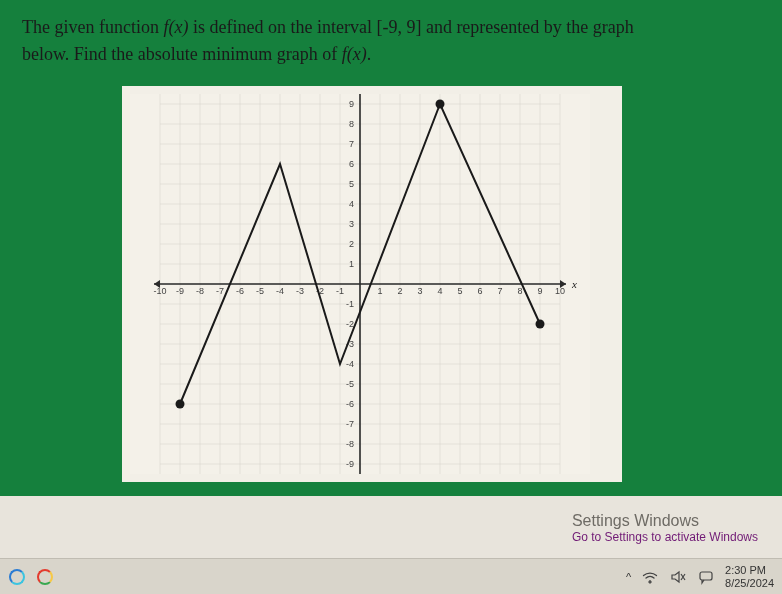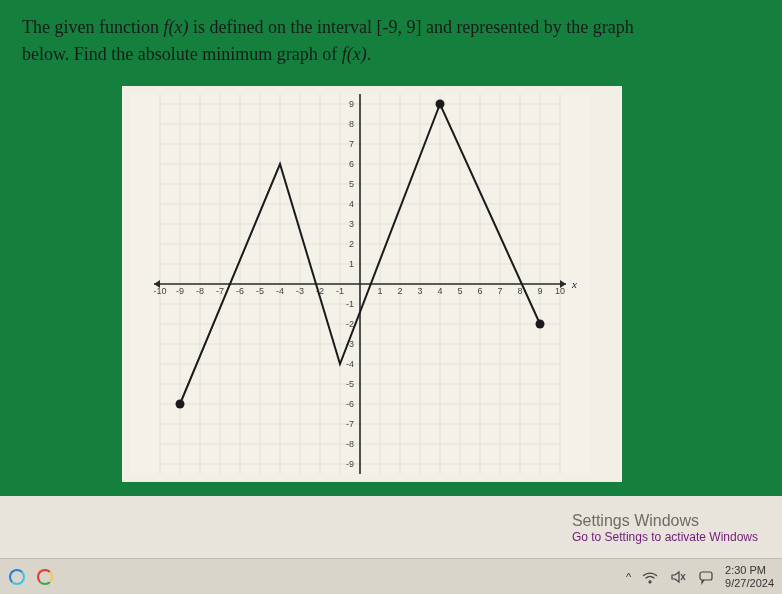--- a/index.html
+++ b/index.html
@@ -229,16 +229,16 @@
         </svg>
     </span>
     <span class="tb-icon">
       <svg width="16" height="16" viewBox="0 0 16 16">
           <rect x="2" y="3" width="12" height="8" rx="2" fill="none" stroke="#444" stroke-width="1.2"></rect>
           <path d="M6 11 l-2 3 v-3" fill="none" stroke="#444" stroke-width="1.2"></path>
         </svg>
     </span>
     <div class="clock">
       <div>2:30 PM</div>
-      <div>9/27/2024</div>
+      <div>8/25/2024</div>
     </div>
   </div>
 </div>
 
 </body></html>

